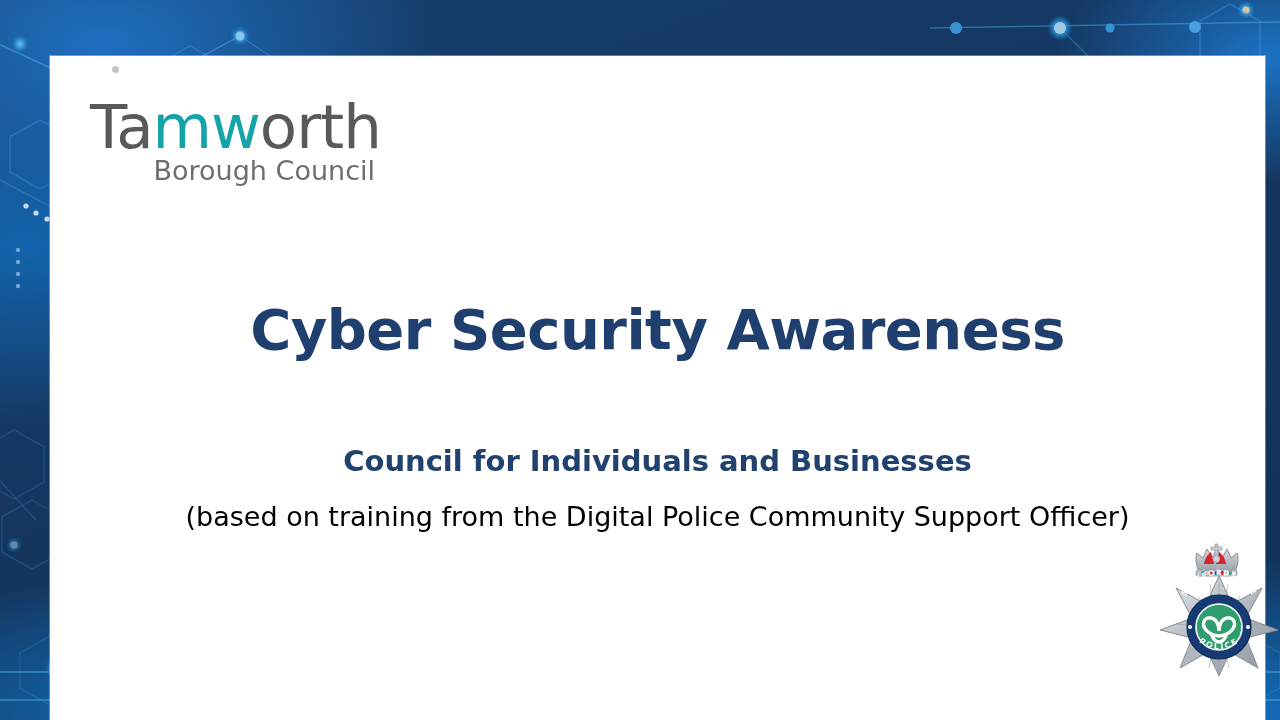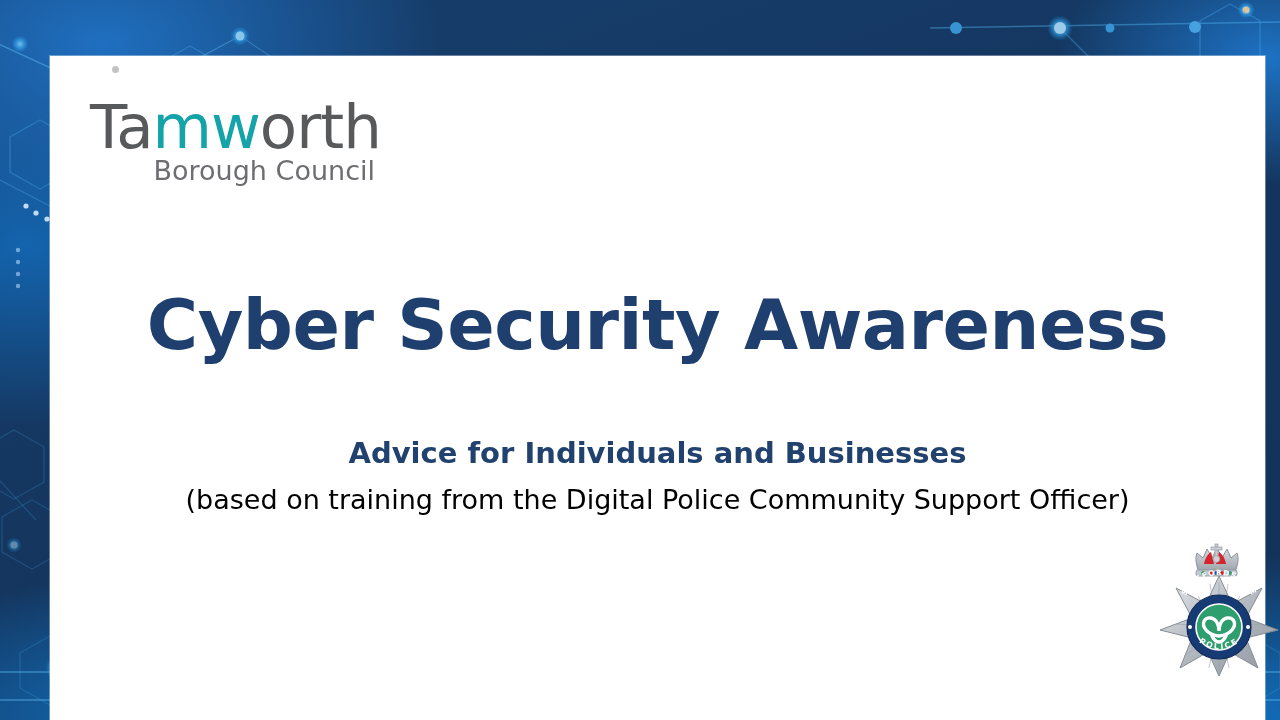--- a/index.html
+++ b/index.html
@@ -94,42 +94,42 @@
   
   .text-block {
     position: absolute;
     left: 0;
     right: 0;
     top: 232px;
     text-align: center;
   }
   .title {
     font-family: "DejaVu Sans", sans-serif;
-    font-size: 70px;
+    font-size: 56px;
     font-weight: 700;
     color: #1f3f6e;
     letter-spacing: -0.5px;
     line-height: 1.08;
-    margin: 0;
+    margin: 12px;
   }
   .subtitle {
     font-family: "DejaVu Sans", sans-serif;
     font-size: 29px;
     font-weight: 700;
     color: #21426f;
     margin: 0;
     padding-top: 72px;
     line-height: 1.2;
   }
   .note {
     font-family: "DejaVu Sans", sans-serif;
     font-size: 27px;
     font-weight: 400;
     color: #000000;
-    margin: 0;
+    margin: 8px;
     padding-top: 14px;
     line-height: 1.2;
   }
 
   
   .badge {
     position: absolute;
     left: 1104px;
     top: 470px;
     width: 130px;
@@ -322,21 +322,21 @@
   <div class="card">
     <div class="card-speck"></div>
 
     <div class="logo">
       <div class="logo-word"><span>Ta</span><span class="teal">mw</span><span>orth</span></div>
       <div class="logo-sub">Borough Council</div>
     </div>
 
     <div class="text-block">
       <h1 class="title">Cyber Security Awareness</h1>
-      <h2 class="subtitle">Advice for Individuals and Businesses</h2>
+      <h2 class="subtitle">Council for Individuals and Businesses</h2>
       <p class="note">(based on training from the Digital Police Community Support Officer)</p>
     </div>
 
     <div class="badge">
       <svg viewBox="0 0 130 150" xmlns="http://www.w3.org/2000/svg">
         <defs>
           <linearGradient id="silver" x1="0" y1="0" x2="1" y2="1">
             <stop offset="0%" stop-color="#e6e9ec"></stop>
             <stop offset="45%" stop-color="#b7bdc4"></stop>
             <stop offset="100%" stop-color="#8f959c"></stop>

